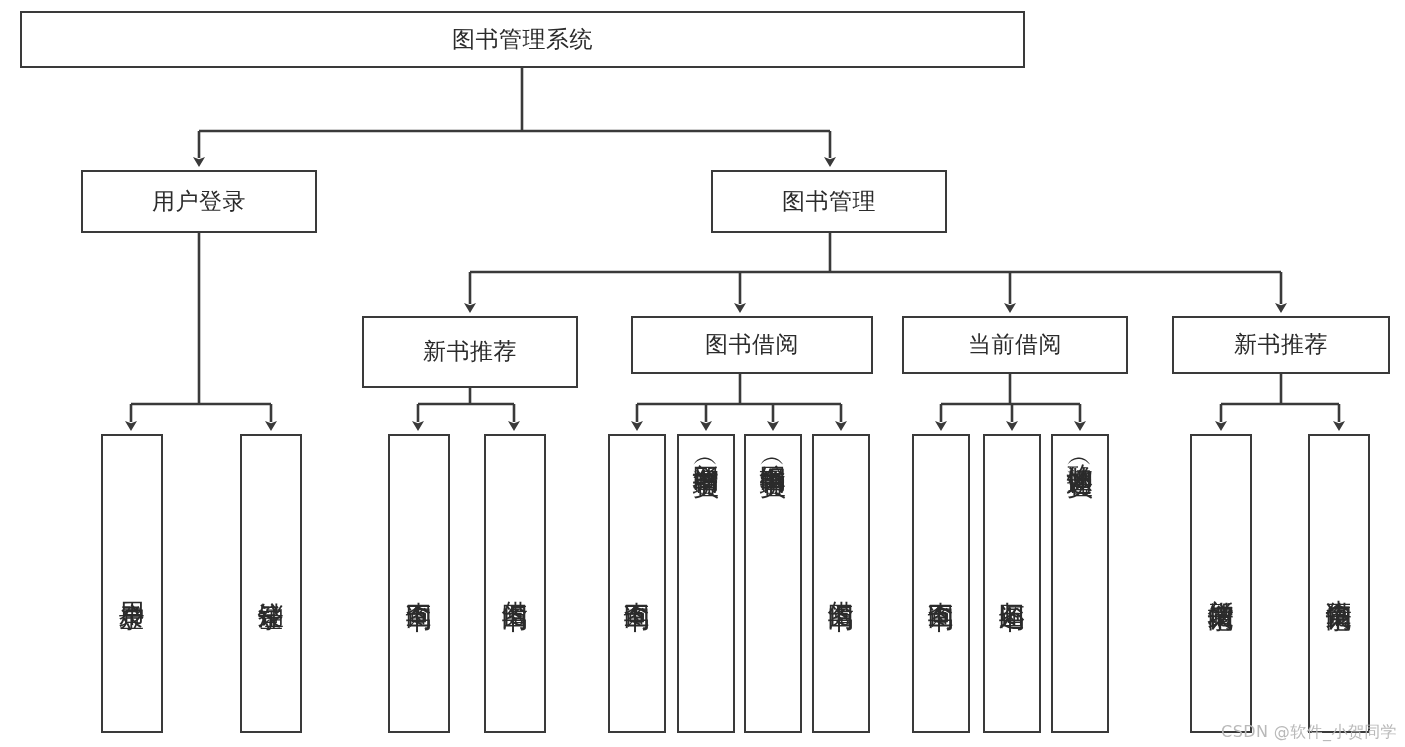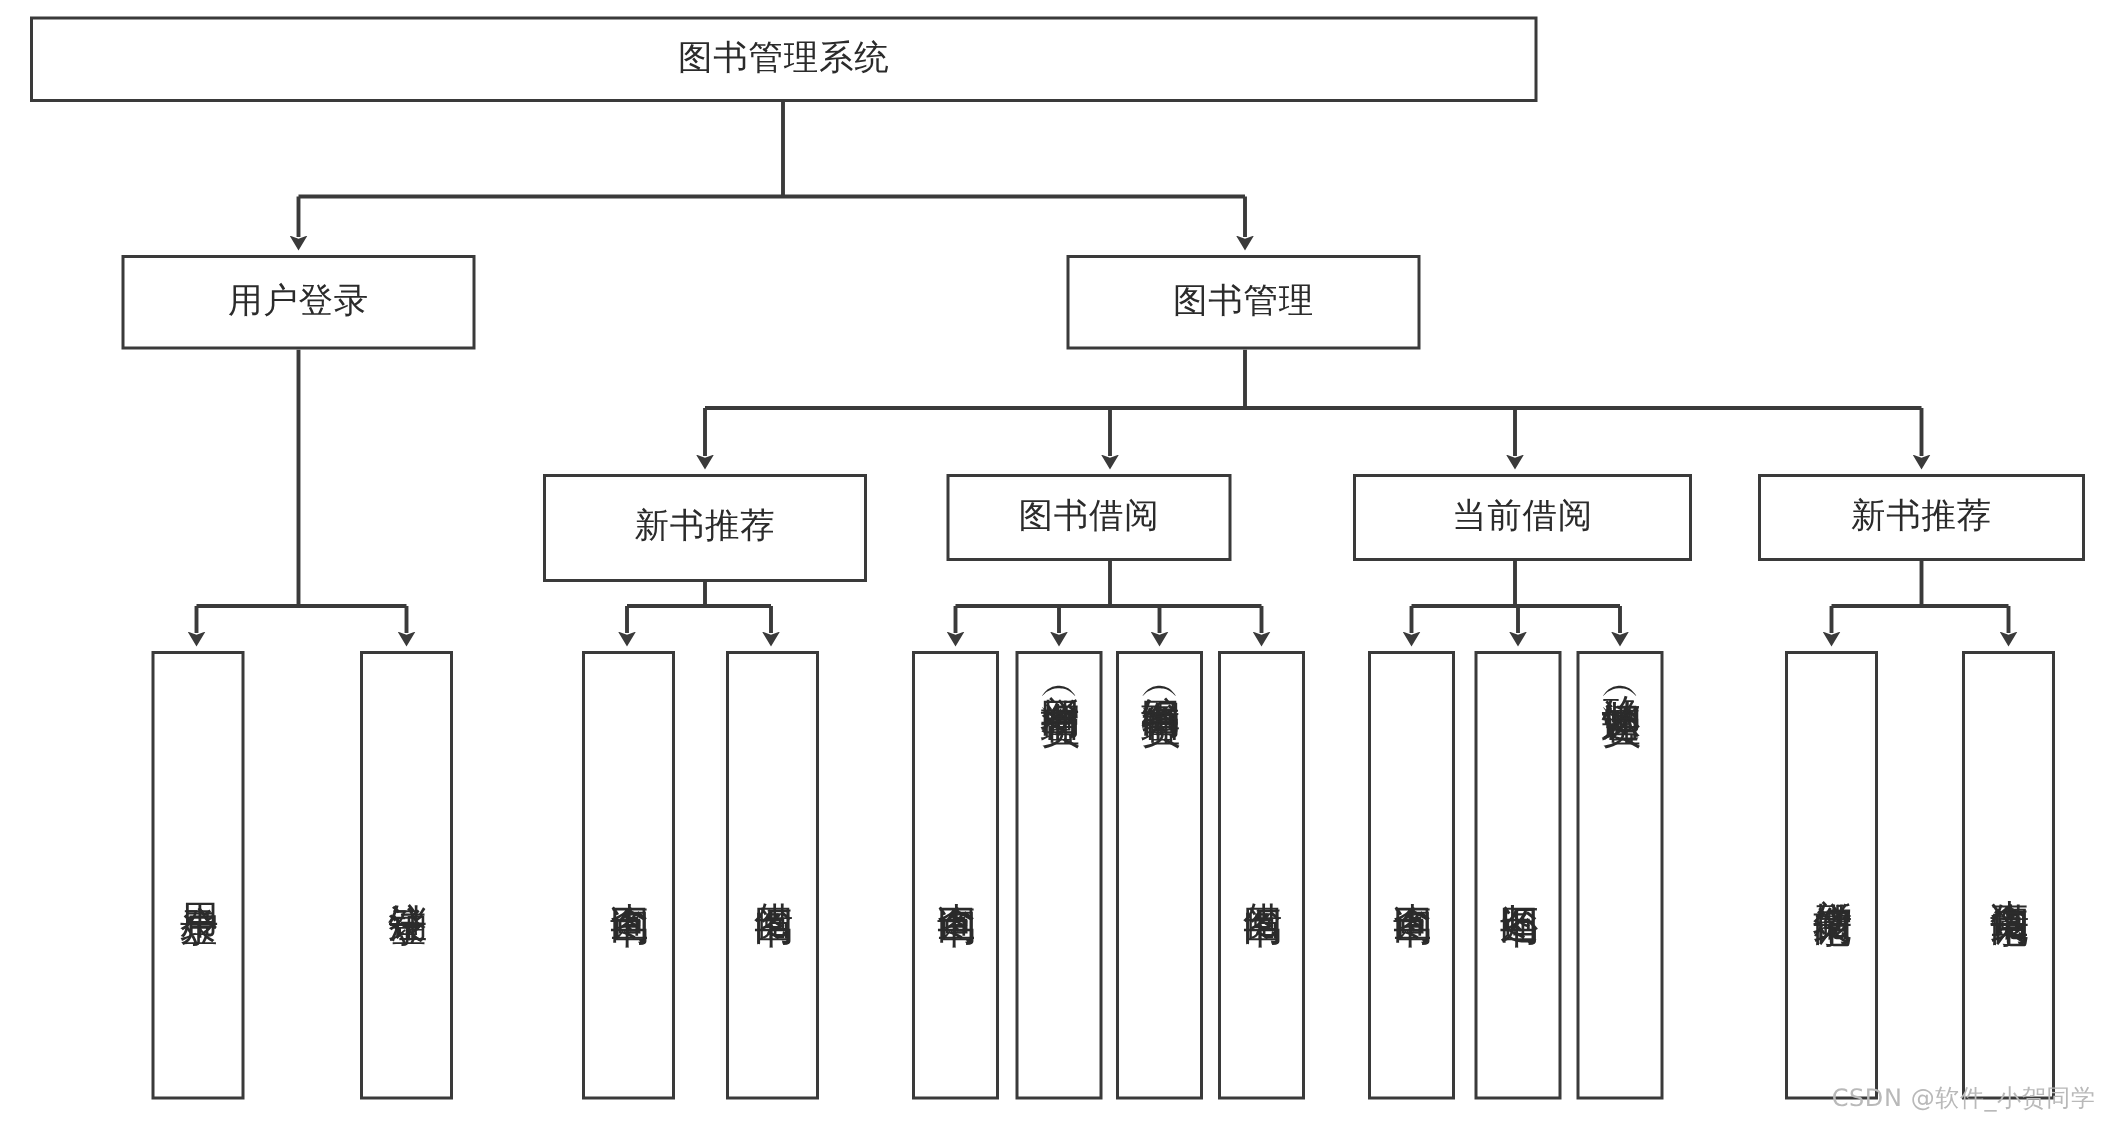--- a/index.html
+++ b/index.html
@@ -138,21 +138,21 @@
   <div class="node horizontal" style="left: 81px; top: 170px; width: 236px; height: 63px;">
     <span class="lbl">用户登录</span>
   </div>
   <div class="node horizontal" style="left: 711px; top: 170px; width: 236px; height: 63px;">
     <span class="lbl">图书管理</span>
   </div>
 
   <div class="node horizontal" style="left: 362px; top: 316px; width: 216px; height: 72px;">
     <span class="lbl">新书推荐</span>
   </div>
-  <div class="node horizontal" style="left: 631px; top: 316px; width: 190px; height: 58px;">
+  <div class="node horizontal" style="left: 631px; top: 316px; width: 242px; height: 58px;">
     <span class="lbl">图书借阅</span>
   </div>
   <div class="node horizontal" style="left: 902px; top: 316px; width: 226px; height: 58px;">
     <span class="lbl">当前借阅</span>
   </div>
   <div class="node horizontal" style="left: 1172px; top: 316px; width: 218px; height: 58px;">
     <span class="lbl">新书推荐</span>
   </div>
 
   <div class="node vertical centered" style="left: 101px; top: 434px; width: 62px; height: 299px;">

